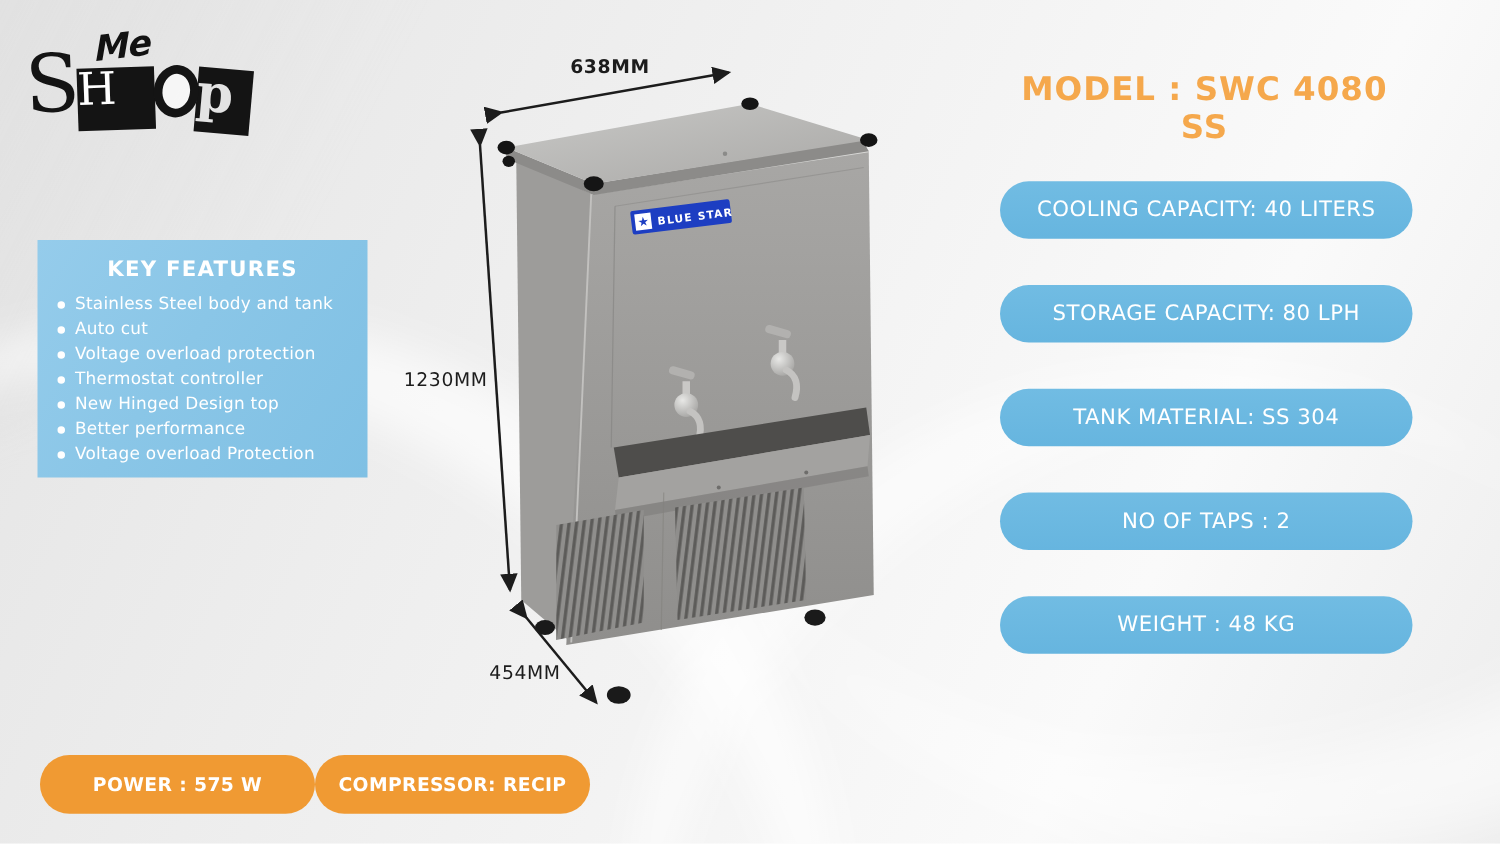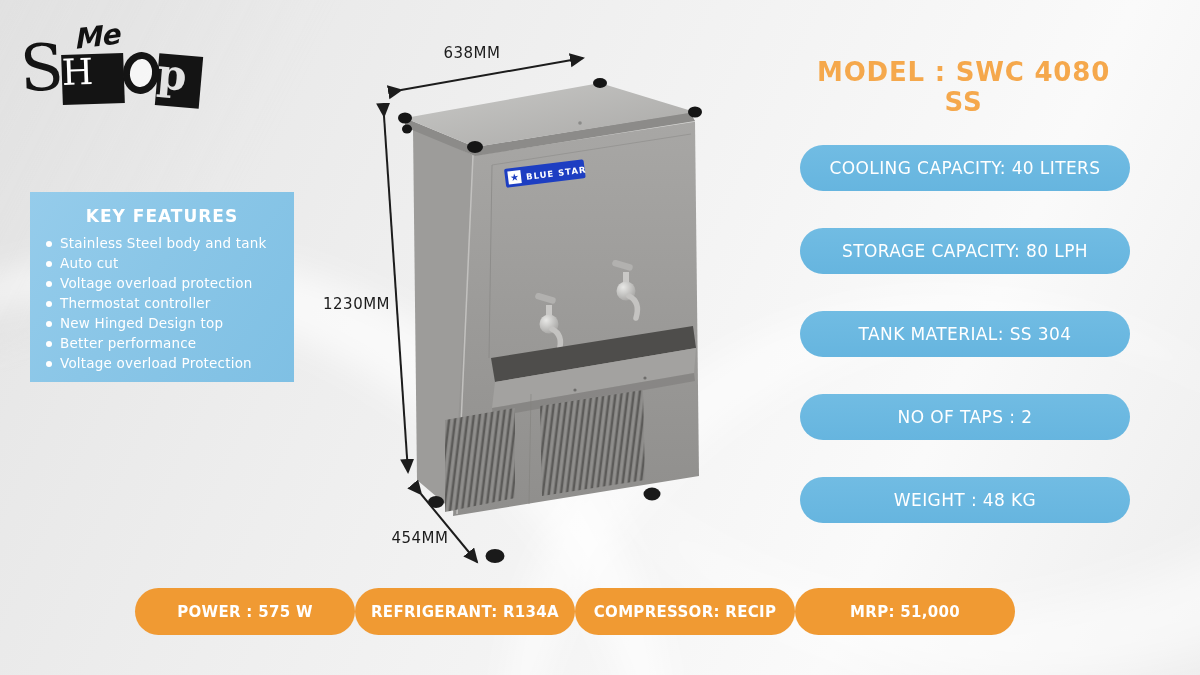--- a/index.html
+++ b/index.html
@@ -44,36 +44,36 @@
   .features h2 { font-size:17px; font-weight:bold; letter-spacing:1px; text-align:center; margin-bottom:7px; }
   .features ul { list-style:none; }
   .features li { position:relative; font-size:13.5px; line-height:20px; padding-left:16px; letter-spacing:.2px; }
   .features li::before { content:""; position:absolute; left:2px; top:7.5px; width:6px; height:6px;
                          border-radius:50%; background:#fff; }
 
   
   .product { position:absolute; left:325px; top:28px; width:400px; height:548px; }
   .product svg { position:absolute; left:0; top:0; }
   .dim-label { position:absolute; font-size:15px; color:#1c1c1c; letter-spacing:.5px; text-align:center; }
-  .dim-w { left:92px; top:16px; width:110px; }
+  .dim-w { left:108px; top:16px; width:110px;font-weight:bold; }
   .dim-h { left:-2px; top:267px; width:66px; text-align:left; }
   .dim-d { left:62px; top:501px; width:66px; }
 
   
   .model-title { position:absolute; left:797px; top:57px; width:333px; text-align:center;
                  font-size:26px; font-weight:bold; color:#f5a84c; letter-spacing:.8px; }
   .spec-pills { position:absolute; left:800px; top:145px; width:330px; }
   .spec-pill { height:46px; margin-bottom:37px; border-radius:23px;
                background:linear-gradient(180deg,#71bce3 0%,#66b5df 100%);
                color:#fff; display:flex; align-items:center; justify-content:center;
                font-size:17px; letter-spacing:.4px; }
 
   
-  .bottom-pills { position:absolute; left:32px; top:588px; width:1086px;
-                  display:flex; justify-content:center; }
+  .bottom-pills { position:absolute; left:32px; top:604px; width:1086px;
+                  display:flex; justify-content:flex-start; }
   .bottom-pill { width:220px; height:47px; border-radius:24px; background:#f09a33;
                  color:#fff; display:flex; align-items:center; justify-content:center;
                  font-size:15px; font-weight:bold; letter-spacing:.3px; }
 </style>
 </head>
 <body>
 
 <div class="stage">
 
   <div class="swoosh c"></div>
@@ -186,18 +186,16 @@
   <div class="spec-pills">
     <div class="spec-pill">COOLING CAPACITY: 40 LITERS</div>
     <div class="spec-pill">STORAGE CAPACITY: 80 LPH</div>
     <div class="spec-pill">TANK MATERIAL: SS 304</div>
     <div class="spec-pill">NO OF TAPS : 2</div>
     <div class="spec-pill">WEIGHT : 48 KG</div>
   </div>
 
   <div class="bottom-pills">
     <div class="bottom-pill">POWER : 575 W</div>
-    <div class="bottom-pill">REFRIGERANT: R134A</div>
     <div class="bottom-pill">COMPRESSOR: RECIP</div>
-    <div class="bottom-pill">MRP: 51,000</div>
   </div>
 
 </div>
 
 </body></html>

